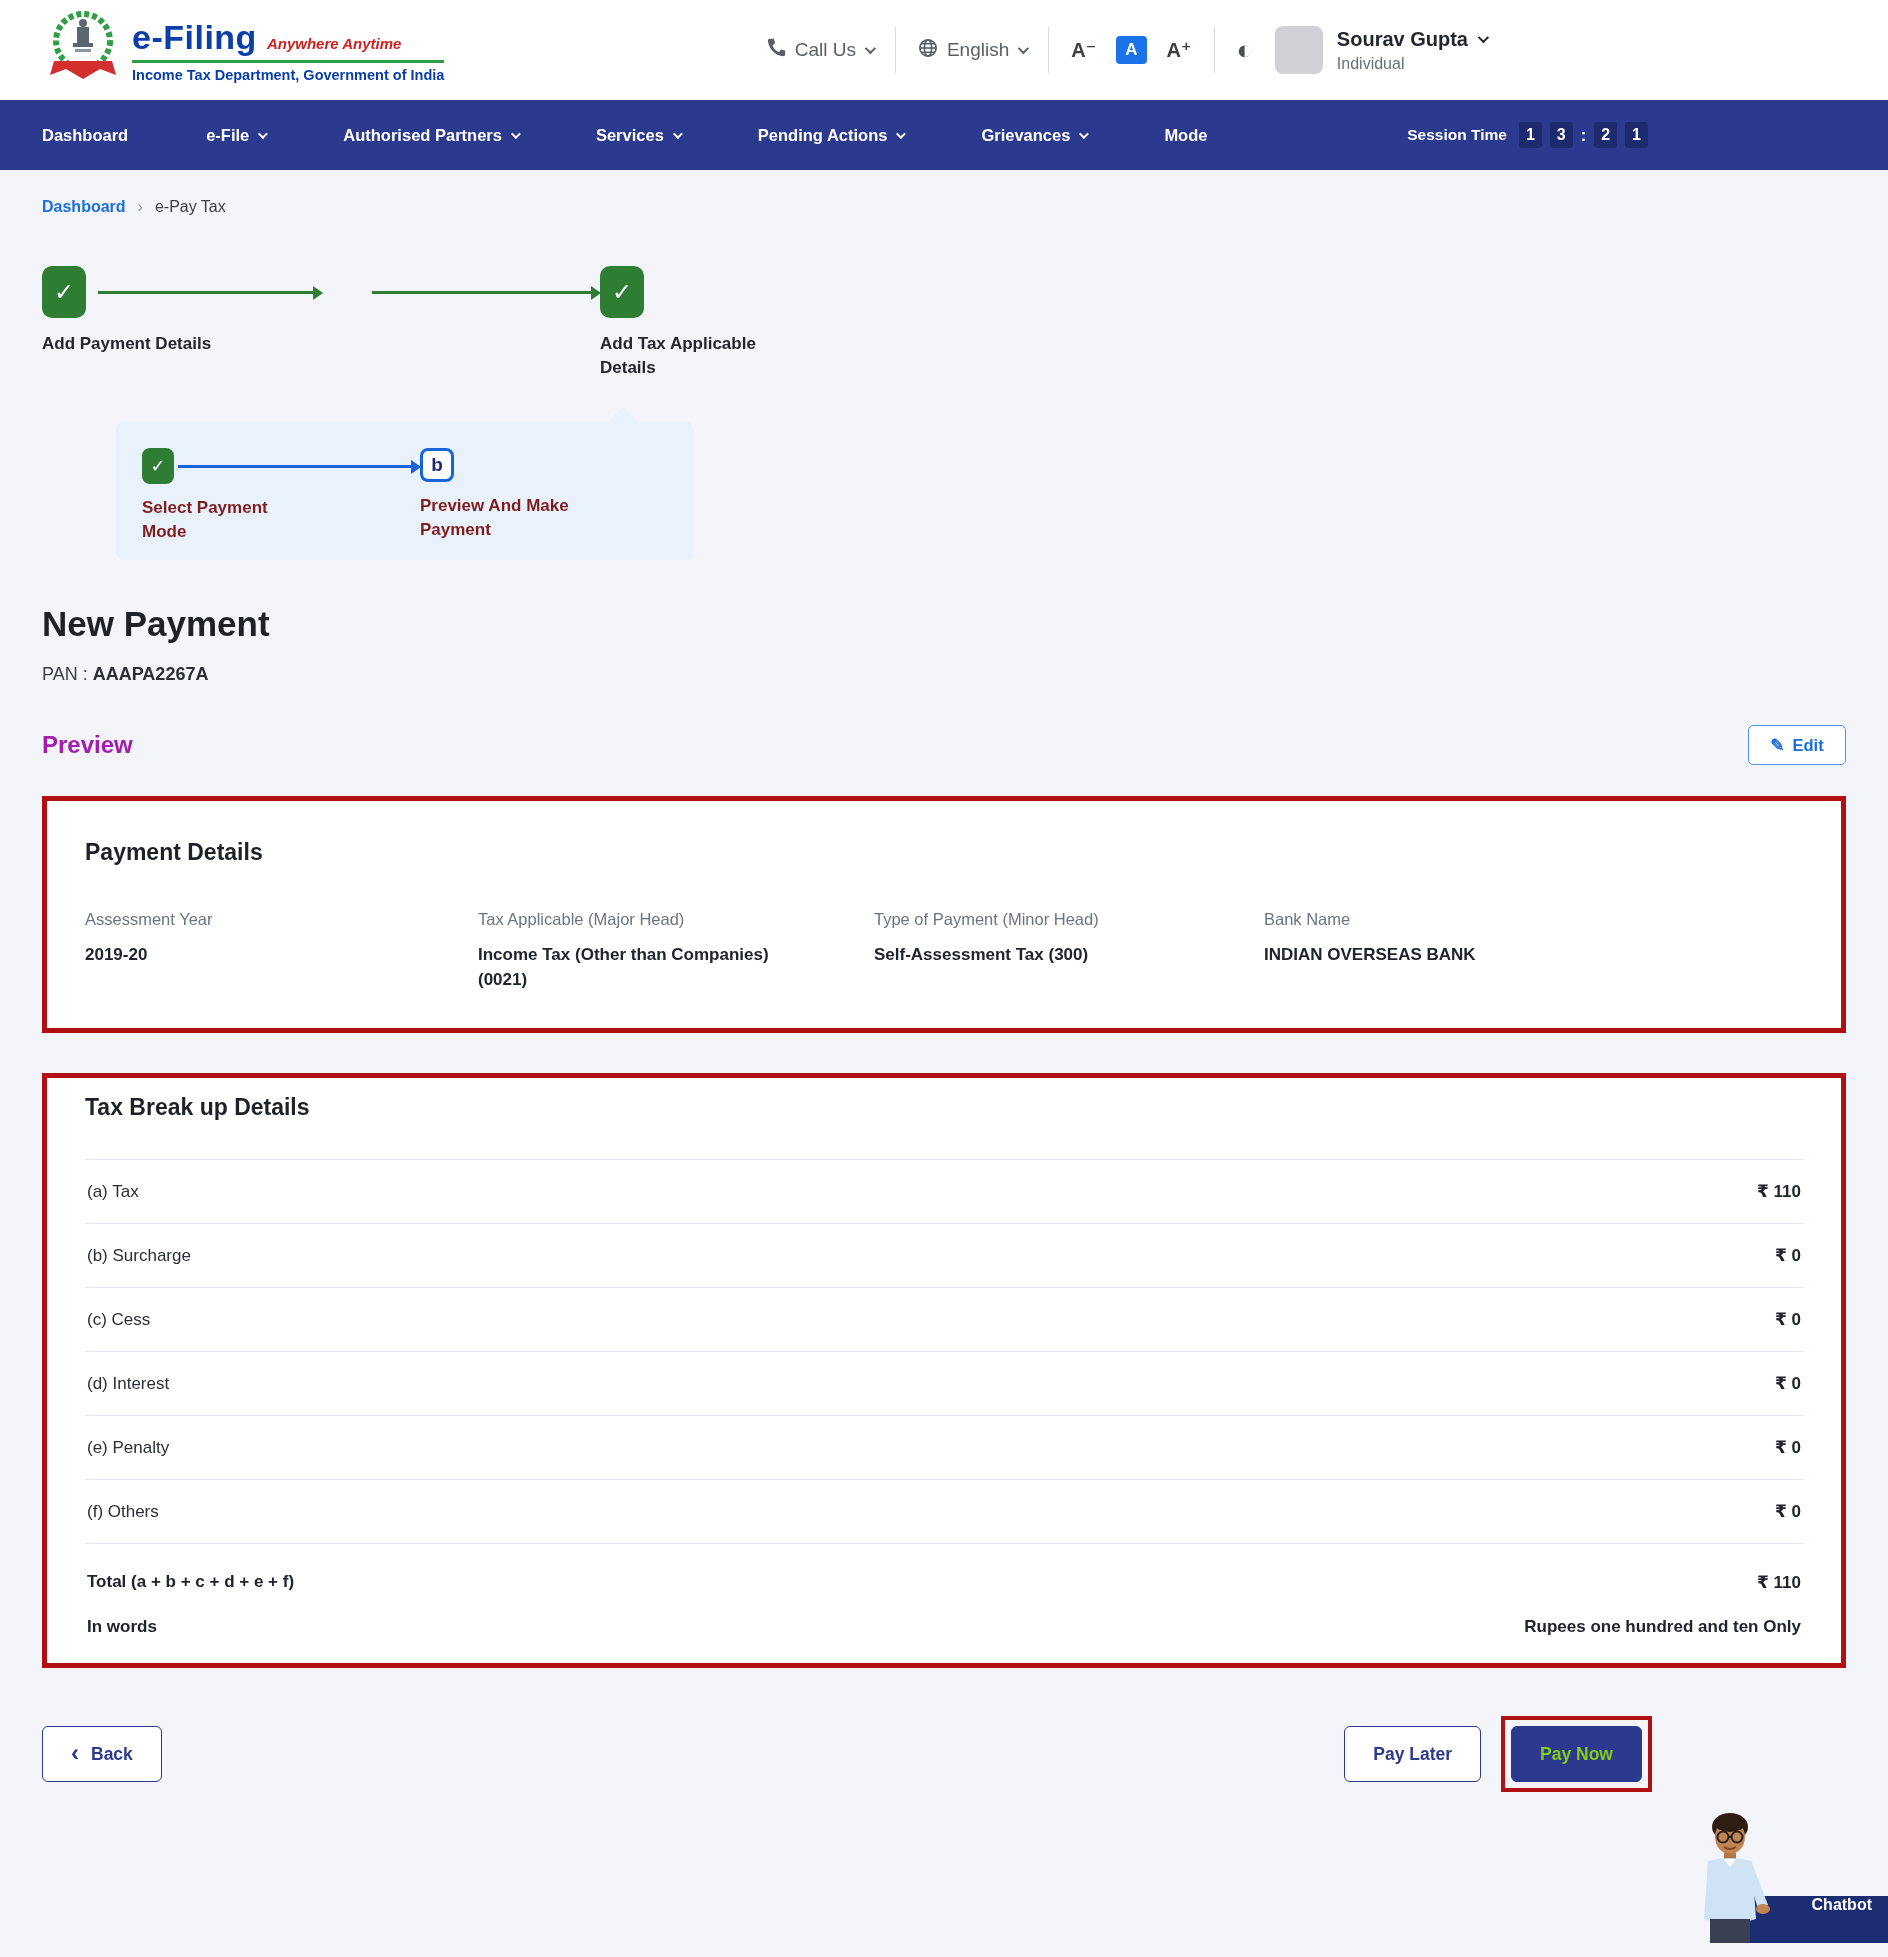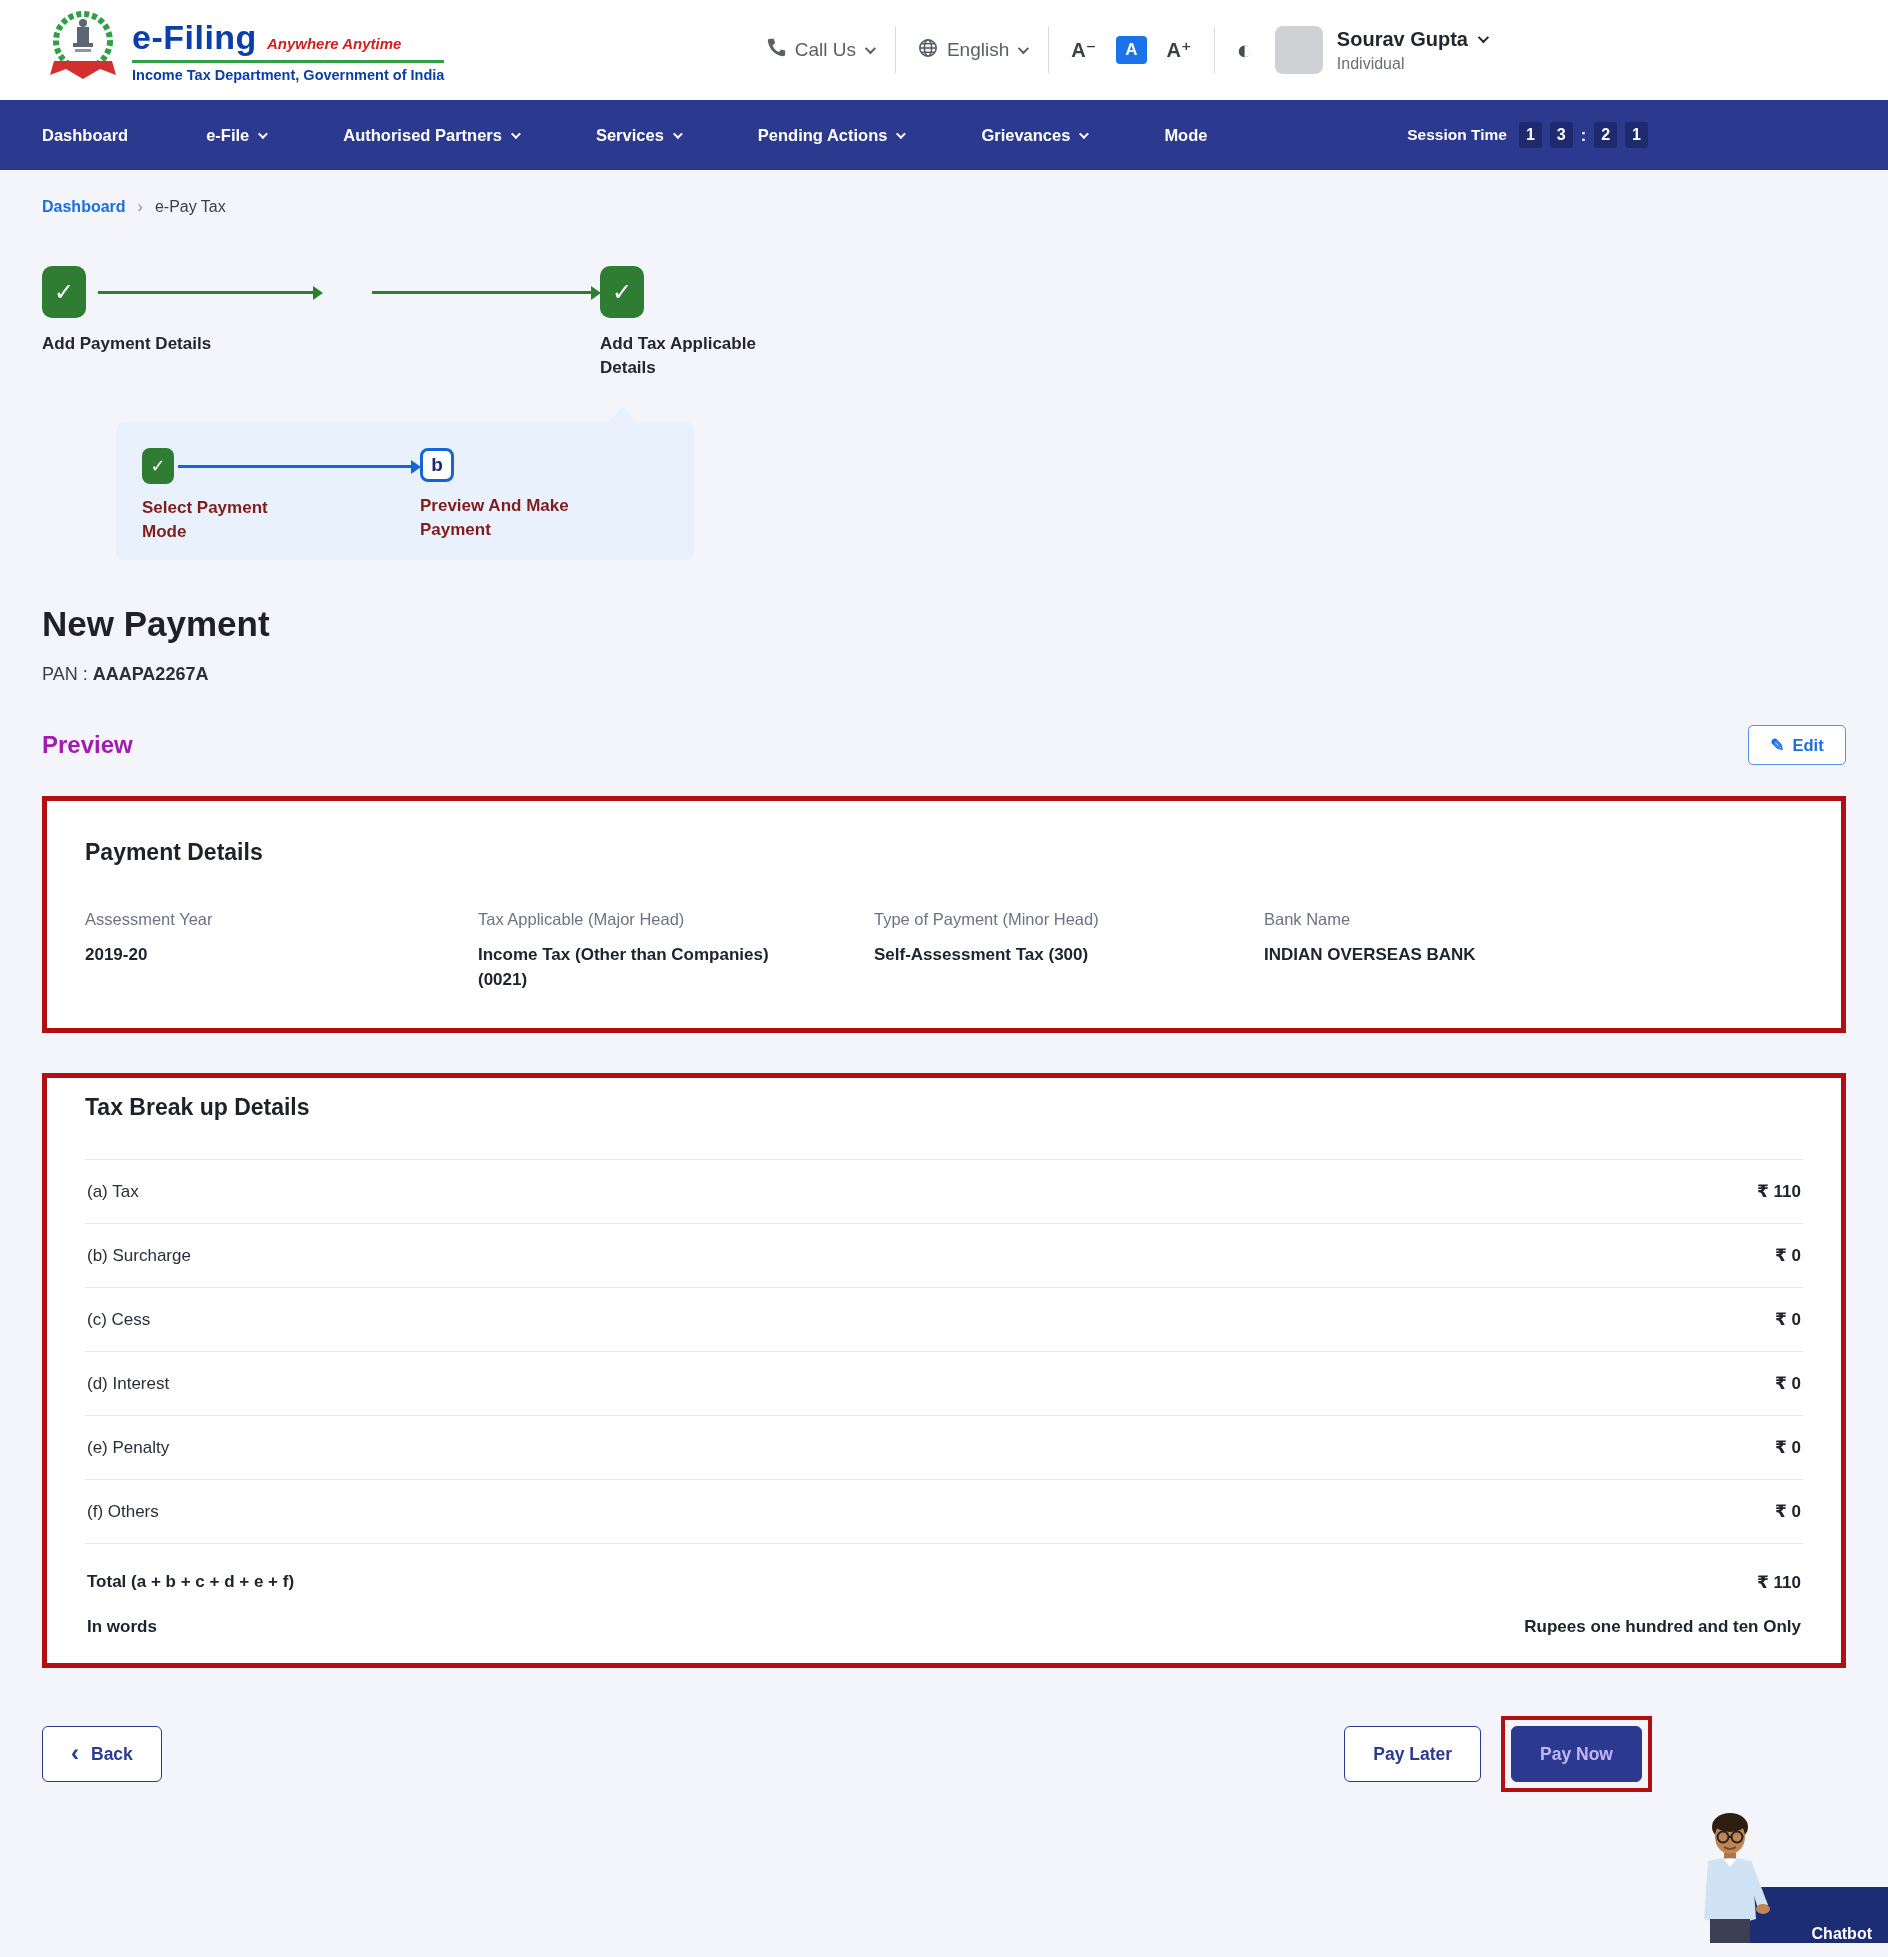--- a/index.html
+++ b/index.html
@@ -120,26 +120,26 @@
   
   .footer-row { margin-top: 48px; display: flex; align-items: center; }
   .btn {
     height: 56px; background: #fff; border: 1.5px solid #2b3a8e; border-radius: 6px;
     color: #2b3a8e; font-size: 17.5px; font-weight: 700; padding: 0 28px;
     display: flex; align-items: center; gap: 12px; cursor: pointer; white-space: nowrap;
   }
   .back-chev { font-size: 24px; line-height: 1; margin-top: -3px; }
   .right-btns { margin-left: auto; margin-right: 194px; display: flex; align-items: center; gap: 20px; }
   .pay-now-wrap { border: 4px solid #b01012; padding: 6px; }
-  .btn.primary { background: #2b3a8e; color: #c4b5fd; }
+  .btn.primary { background: #2b3a8e; color: #84cc16; }
   
   .chatbot-tab {
-    position: absolute; right: 0; bottom: 14px; width: 150px; height: 56px;
+    position: absolute; right: 0; bottom: 14px; width: 150px; height: 47px;
     background: #1d2d74; color: #fff; font-size: 16px; font-weight: 700;
-    display: flex; align-items: flex-end; justify-content: flex-end; padding-right: 16px;
+    display: flex; align-items: flex-start; justify-content: flex-end; padding-right: 16px;
     border-radius: 4px 0 0 4px; cursor: pointer;
   }
   .mascot { position: absolute; right: 112px; bottom: 8px; cursor: pointer; }
 </style>
 </head>
 <body>
 
 <div class="header">
   <div class="brand">
     <span>

